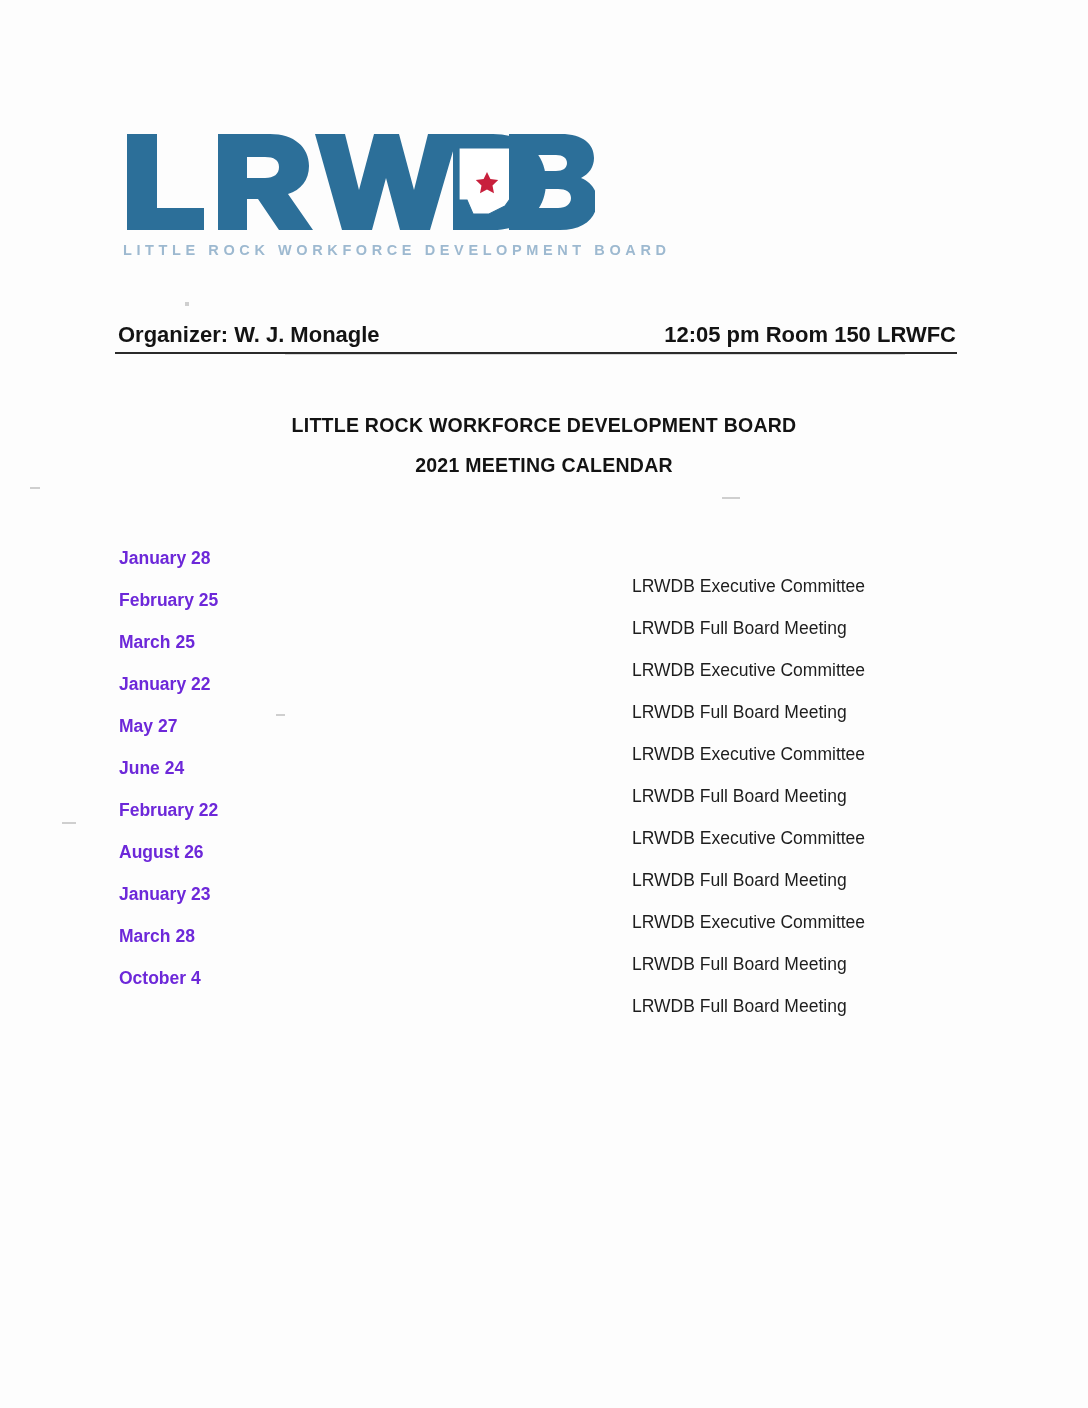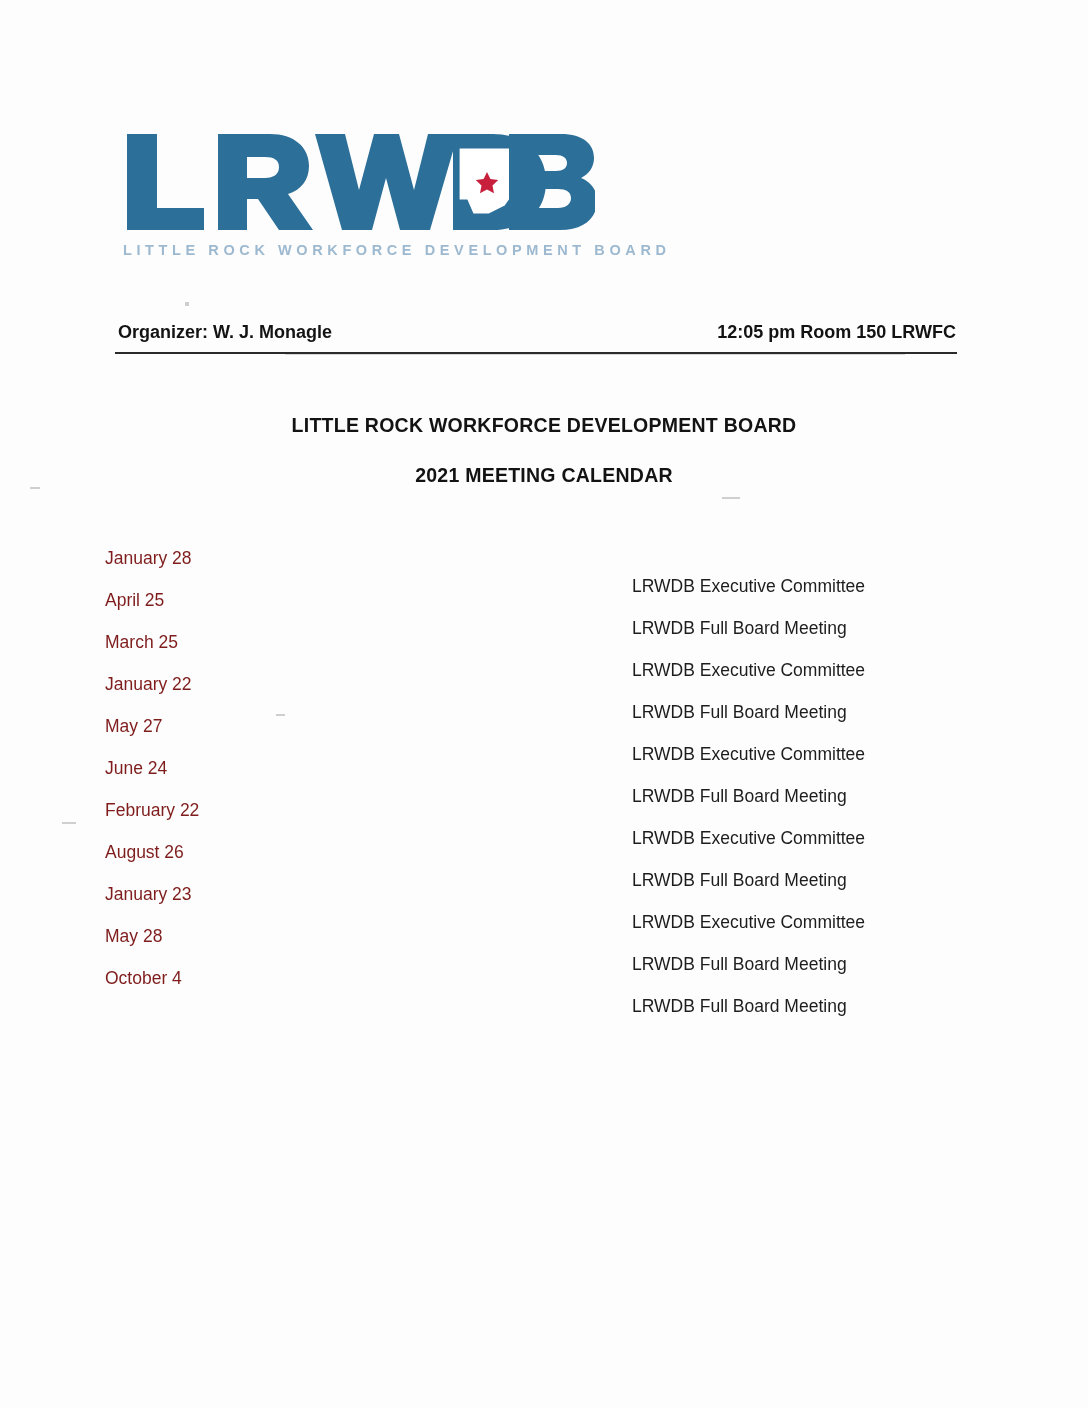--- a/index.html
+++ b/index.html
@@ -46,21 +46,21 @@
 
   
   .organizer-row {
     position: absolute;
     left: 118px;
     top: 322px;
     width: 838px;
     display: flex;
     justify-content: space-between;
     align-items: baseline;
-    font-size: 18px;
+    font-size: 22px;
     font-weight: 700;
     color: #131313;
     text-align: center;
   }
   .rule {
     position: absolute;
     left: 115px;
     top: 352px;
     width: 842px;
     height: 2px;
@@ -85,41 +85,41 @@
     text-align: center;
   }
   .title-main,
   .title-sub {
     font-size: 19.5px;
     font-weight: 700;
     letter-spacing: 0.25px;
     color: #131313;
   }
   .title-sub {
-    margin-top: 27px;
+    margin-top: 17px;
   }
 
   
   .schedule {
     position: absolute;
     left: 0;
     top: 548px;
     width: 1088px;
   }
   .schedule-row {
     position: relative;
     height: 42px;
   }
   .row-date {
     position: absolute;
-    left: 105px;
+    left: 119px;
     top: 0;
     font-size: 17.5px;
-    font-weight: 400;
-    color: #7f1d1d;
+    font-weight: 700;
+    color: #6d28d9;
     white-space: nowrap;
   }
   .row-type {
     position: absolute;
     left: 632px;
     top: 0;
     font-size: 17.5px;
     font-weight: 400;
     color: #1d1d1d;
     white-space: nowrap;
@@ -183,21 +183,21 @@
     <div class="title-main">LITTLE ROCK WORKFORCE DEVELOPMENT BOARD</div>
     <div class="title-sub">2021 MEETING CALENDAR</div>
   </div>
 
   <div class="schedule" id="schedule-list">
       <div class="schedule-row">
         <span class="row-date">January 28</span>
         <span class="row-type">LRWDB Executive Committee</span>
       </div>
       <div class="schedule-row">
-        <span class="row-date">April 25</span>
+        <span class="row-date">February 25</span>
         <span class="row-type">LRWDB Full Board Meeting</span>
       </div>
       <div class="schedule-row">
         <span class="row-date">March 25</span>
         <span class="row-type">LRWDB Executive Committee</span>
       </div>
       <div class="schedule-row">
         <span class="row-date">January 22</span>
         <span class="row-type">LRWDB Full Board Meeting</span>
       </div>
@@ -215,21 +215,21 @@
       </div>
       <div class="schedule-row">
         <span class="row-date">August 26</span>
         <span class="row-type">LRWDB Full Board Meeting</span>
       </div>
       <div class="schedule-row">
         <span class="row-date">January 23</span>
         <span class="row-type">LRWDB Executive Committee</span>
       </div>
       <div class="schedule-row">
-        <span class="row-date">May 28</span>
+        <span class="row-date">March 28</span>
         <span class="row-type">LRWDB Full Board Meeting</span>
       </div>
       <div class="schedule-row">
         <span class="row-date">October 4</span>
         <span class="row-type">LRWDB Full Board Meeting</span>
       </div>
     </div>
 
   <div class="speck" style="left:185px; top:302px; width:4px; height:4px;"></div>
   <div class="speck" style="left:62px; top:822px; width:14px; height:2px;"></div>

